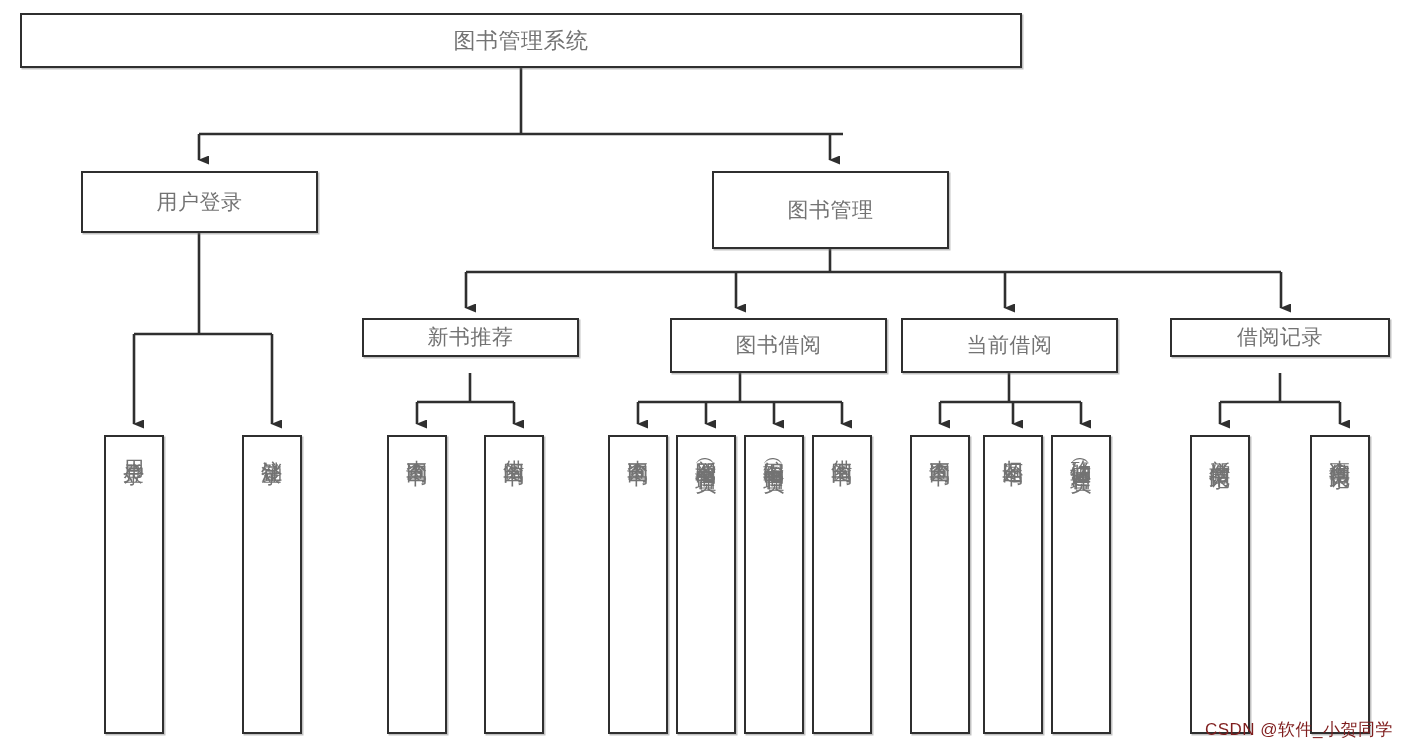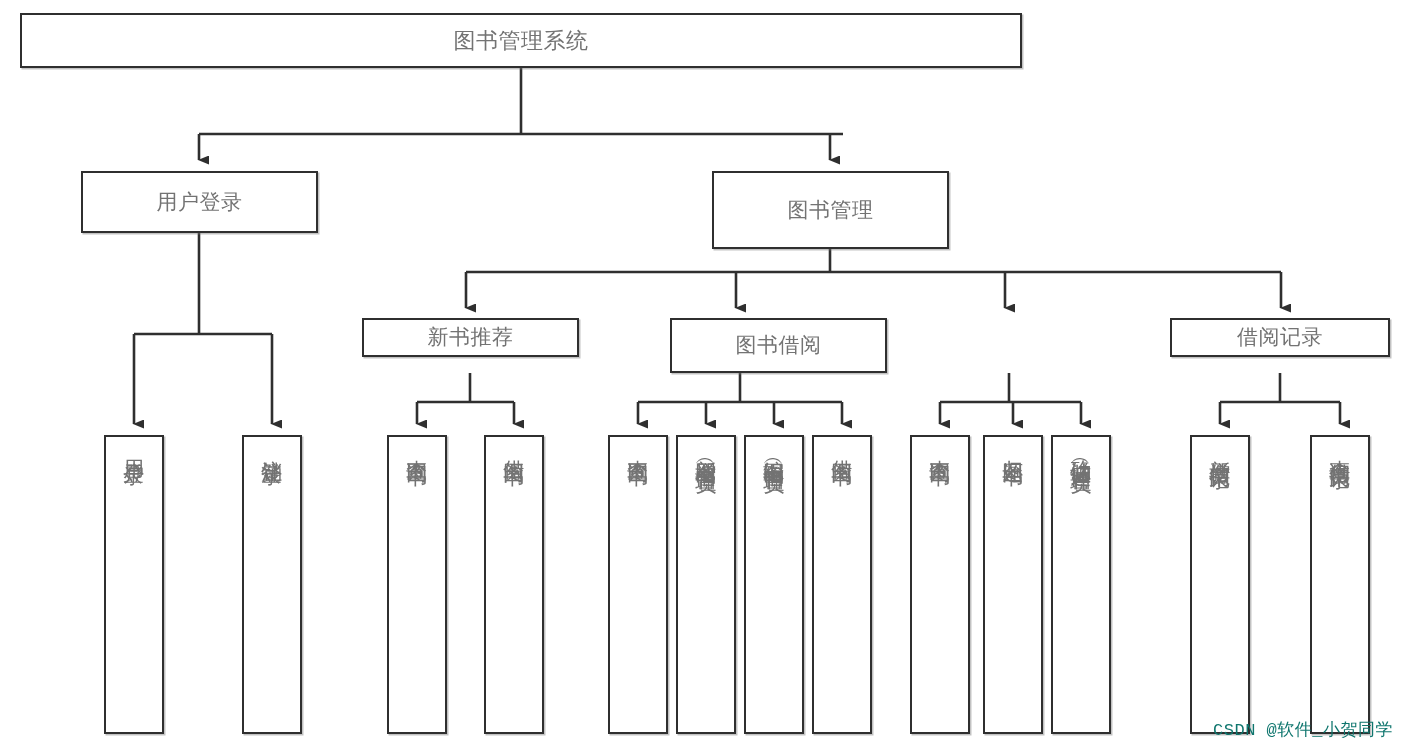--- a/index.html
+++ b/index.html
@@ -63,25 +63,25 @@
     line-height: 1.32;
     letter-spacing: 2px;
     white-space: nowrap;
     -webkit-text-orientation: upright;
   }
   #watermark {
     position: absolute;
     right: 12px;
     bottom: 6px;
     font-size: 17px;
-    color: #0f766e;
+    color: #7f1d1d;
     letter-spacing: 0.5px;
     z-index: 5;
     white-space: nowrap;
-    font-family: Liberation Mono, monospace;
+    font-family: Liberation Sans, sans-serif;
   }
 </style>
 </head>
 <body>
 
 <div id="diagram-canvas">
 
   <svg id="edge-layer" viewBox="0 0 1405 747" width="1405" height="747" xmlns="http://www.w3.org/2000/svg">
     <defs>
       <marker id="arrowhead" markerWidth="9" markerHeight="11" refX="4.5" refY="10" orient="auto" markerUnits="userSpaceOnUse">
@@ -142,20 +142,23 @@
   <div class="node horiz" style="left:712px; top:171px; width:237px; height:78px;">
     <span class="node-label">图书管理</span>
   </div>
 
   <div class="node horiz" style="left:362px; top:318px; width:217px; height:39px;">
     <span class="node-label">新书推荐</span>
   </div>
   <div class="node horiz" style="left:632px; top:318px; width:217px; height:55px;margin-left:38px;">
     <span class="node-label">图书借阅</span>
   </div>
+  <div class="node horiz" style="left:901px; top:318px; width:217px; height:55px;">
+    <span class="node-label">当前借阅</span>
+  </div>
   <div class="node horiz" style="left:1170px; top:318px; width:220px; height:39px;">
     <span class="node-label">借阅记录</span>
   </div>
 
   <div class="node vert" style="left:104px; top:435px; width:60px; height:299px;">
     <span class="node-label">用户登录</span>
   </div>
   <div class="node vert" style="left:242px; top:435px; width:60px; height:299px;">
     <span class="node-label">注销登录</span>
   </div>

